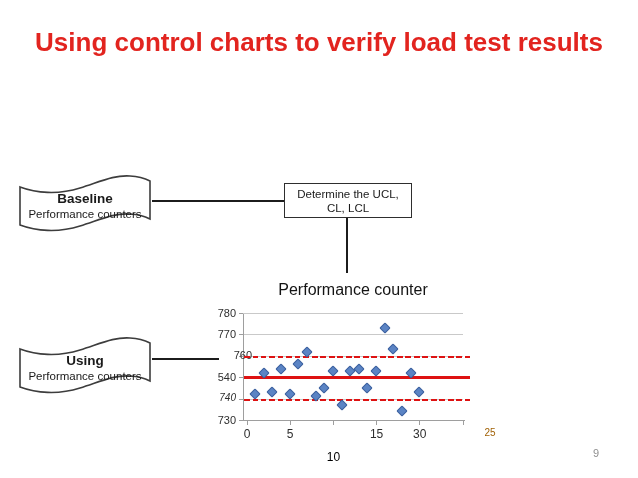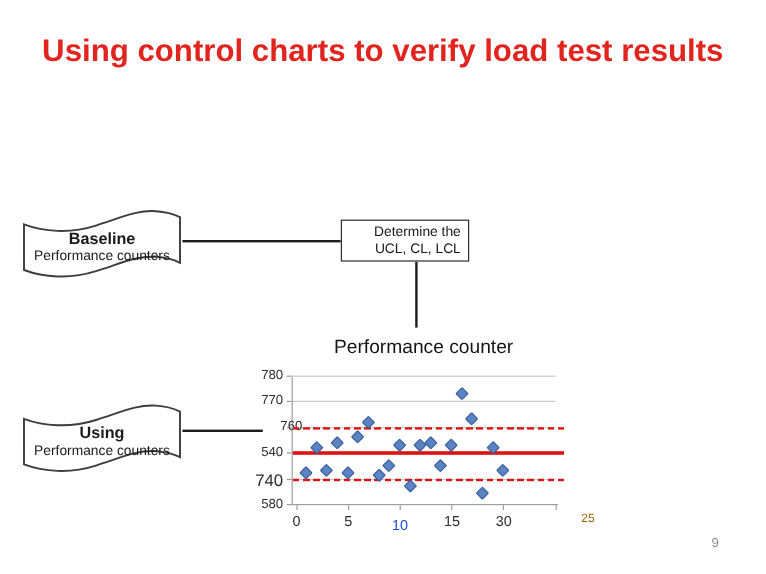--- a/index.html
+++ b/index.html
@@ -21,23 +21,23 @@
   .wave-text{
     position:absolute;inset:0;display:flex;flex-direction:column;
     align-items:center;justify-content:center;padding-top:6px;
     text-align:center;color:#1a1a1a;
   }
   .wave-title{font-size:13.5px;font-weight:bold;line-height:16px;}
   .wave-sub{font-size:11.5px;line-height:14px;}
 
   
   .process-box{
-    position:absolute;left:284px;top:183px;width:107px;height:35px;
+    position:absolute;left:284px;top:183px;width:128px;height:35px;
     border:1.5px solid #2e2e2e;background:#ffffff;box-sizing:border-box;
-    display:flex;align-items:center;justify-content:center;text-align:right;
+    display:flex;align-items:center;justify-content:center;text-align:center;
     font-size:11.5px;line-height:14px;color:#1a1a1a;padding:2px 6px;
   }
 
   
   .connector{position:absolute;background:#1c1c1c;}
 
   
   .chart-title{
     position:absolute;left:233px;top:281px;width:240px;text-align:center;
     font-size:16px;font-weight:normal;color:#141414;
@@ -87,37 +87,37 @@
   <div class="chart-title">Performance counter</div>
   <div id="chart-layer" style="position:absolute;inset:0;">
       <div style="position: absolute; left: 243px; top: 398.6px; width: 220px; height: 1px; background: rgb(201, 201, 201);"></div>
       <div style="position: absolute; left: 243px; top: 377.2px; width: 220px; height: 1px; background: rgb(201, 201, 201);"></div>
       <div style="position: absolute; left: 243px; top: 355.8px; width: 220px; height: 1px; background: rgb(201, 201, 201);"></div>
       <div style="position: absolute; left: 243px; top: 334.4px; width: 220px; height: 1px; background: rgb(201, 201, 201);"></div>
       <div style="position: absolute; left: 243px; top: 313px; width: 220px; height: 1px; background: rgb(201, 201, 201);"></div>
       <div style="position: absolute; left: 243px; top: 313.5px; width: 1px; height: 107.5px; background: rgb(158, 158, 158);"></div>
       <div style="position: absolute; left: 243px; top: 420px; width: 222px; height: 1px; background: rgb(158, 158, 158);"></div>
       <div style="position: absolute; left: 239px; top: 420px; width: 4px; height: 1px; background: rgb(158, 158, 158);"></div>
-      <div style="position: absolute; left: 212px; top: 413.5px; width: 24px; text-align: right; font-size: 11px; color: rgb(46, 46, 46);">580</div>
+      <div style="position: absolute; left: 212px; top: 413.5px; width: 24px; text-align: right; font-size: 11px; color: rgb(46, 46, 46);">730</div>
       <div style="position: absolute; left: 239px; top: 398.6px; width: 4px; height: 1px; background: rgb(158, 158, 158);"></div>
-      <div style="position: absolute; left: 212px; top: 392.1px; width: 24px; text-align: right; font-size: 14px; color: rgb(46, 46, 46);">740</div>
+      <div style="position: absolute; left: 212px; top: 392.1px; width: 24px; text-align: right; font-size: 10px; color: rgb(46, 46, 46); font-style: italic;">740</div>
       <div style="position: absolute; left: 239px; top: 377.2px; width: 4px; height: 1px; background: rgb(158, 158, 158);"></div>
       <div style="position: absolute; left: 212px; top: 370.7px; width: 24px; text-align: right; font-size: 11px; color: rgb(46, 46, 46);">540</div>
       <div style="position: absolute; left: 239px; top: 355.8px; width: 4px; height: 1px; background: rgb(158, 158, 158);"></div>
       <div style="position: absolute; left: 212px; top: 349.3px; width: 24px; text-align: right; font-size: 11px; color: rgb(46, 46, 46); margin-left: 16px;">760</div>
       <div style="position: absolute; left: 239px; top: 334.4px; width: 4px; height: 1px; background: rgb(158, 158, 158);"></div>
       <div style="position: absolute; left: 212px; top: 327.9px; width: 24px; text-align: right; font-size: 11px; color: rgb(46, 46, 46);">770</div>
       <div style="position: absolute; left: 239px; top: 313px; width: 4px; height: 1px; background: rgb(158, 158, 158);"></div>
       <div style="position: absolute; left: 212px; top: 306.5px; width: 24px; text-align: right; font-size: 11px; color: rgb(46, 46, 46);">780</div>
       <div style="position: absolute; left: 246.5px; top: 420.5px; width: 1px; height: 4px; background: rgb(158, 158, 158);"></div>
       <div style="position: absolute; left: 235px; top: 426.5px; width: 24px; text-align: center; font-size: 12px; color: rgb(46, 46, 46);">0</div>
       <div style="position: absolute; left: 289.7px; top: 420.5px; width: 1px; height: 4px; background: rgb(158, 158, 158);"></div>
       <div style="position: absolute; left: 278.2px; top: 426.5px; width: 24px; text-align: center; font-size: 12px; color: rgb(46, 46, 46);">5</div>
       <div style="position: absolute; left: 332.9px; top: 420.5px; width: 1px; height: 4px; background: rgb(158, 158, 158);"></div>
-      <div style="position: absolute; left: 321.4px; top: 431px; width: 24px; text-align: center; font-size: 12px; color: #1d4ed8;">10</div>
+      <div style="position: absolute; left: 321.4px; top: 450px; width: 24px; text-align: center; font-size: 12px; color: #000000;">10</div>
       <div style="position: absolute; left: 376.1px; top: 420.5px; width: 1px; height: 4px; background: rgb(158, 158, 158);"></div>
       <div style="position: absolute; left: 364.6px; top: 426.5px; width: 24px; text-align: center; font-size: 12px; color: rgb(46, 46, 46);">15</div>
       <div style="position: absolute; left: 419.3px; top: 420.5px; width: 1px; height: 4px; background: rgb(158, 158, 158);"></div>
       <div style="position: absolute; left: 407.8px; top: 426.5px; width: 24px; text-align: center; font-size: 12px; color: rgb(46, 46, 46);">30</div>
       <div style="position: absolute; left: 462.5px; top: 420.5px; width: 1px; height: 4px; background: rgb(158, 158, 158);"></div>
       <div style="position: absolute; left: 451px; top: 426.5px; width: 24px; text-align: center; font-size: 10px; color: #a16207; margin-left: 27px;">25</div>
       <div style="position: absolute; left: 244px; top: 356.37px; width: 226px; height: 2px; background: repeating-linear-gradient(90deg, rgb(222, 18, 18) 0px, rgb(222, 18, 18) 5.5px, transparent 5.5px, transparent 8.5px);"></div>
       <div style="position: absolute; left: 244px; top: 398.528px; width: 226px; height: 2px; background: repeating-linear-gradient(90deg, rgb(222, 18, 18) 0px, rgb(222, 18, 18) 5.5px, transparent 5.5px, transparent 8.5px);"></div>
       <div style="position: absolute; left: 244px; top: 376.2px; width: 226px; height: 3px; background: rgb(222, 18, 18);"></div>
       <div style="position: absolute; left: 251.14px; top: 390.32px; width: 8px; height: 8px; background: rgb(91, 132, 196); border: 1px solid rgb(58, 95, 158); transform: rotate(45deg); box-sizing: border-box; border-radius: 1px;"></div>

